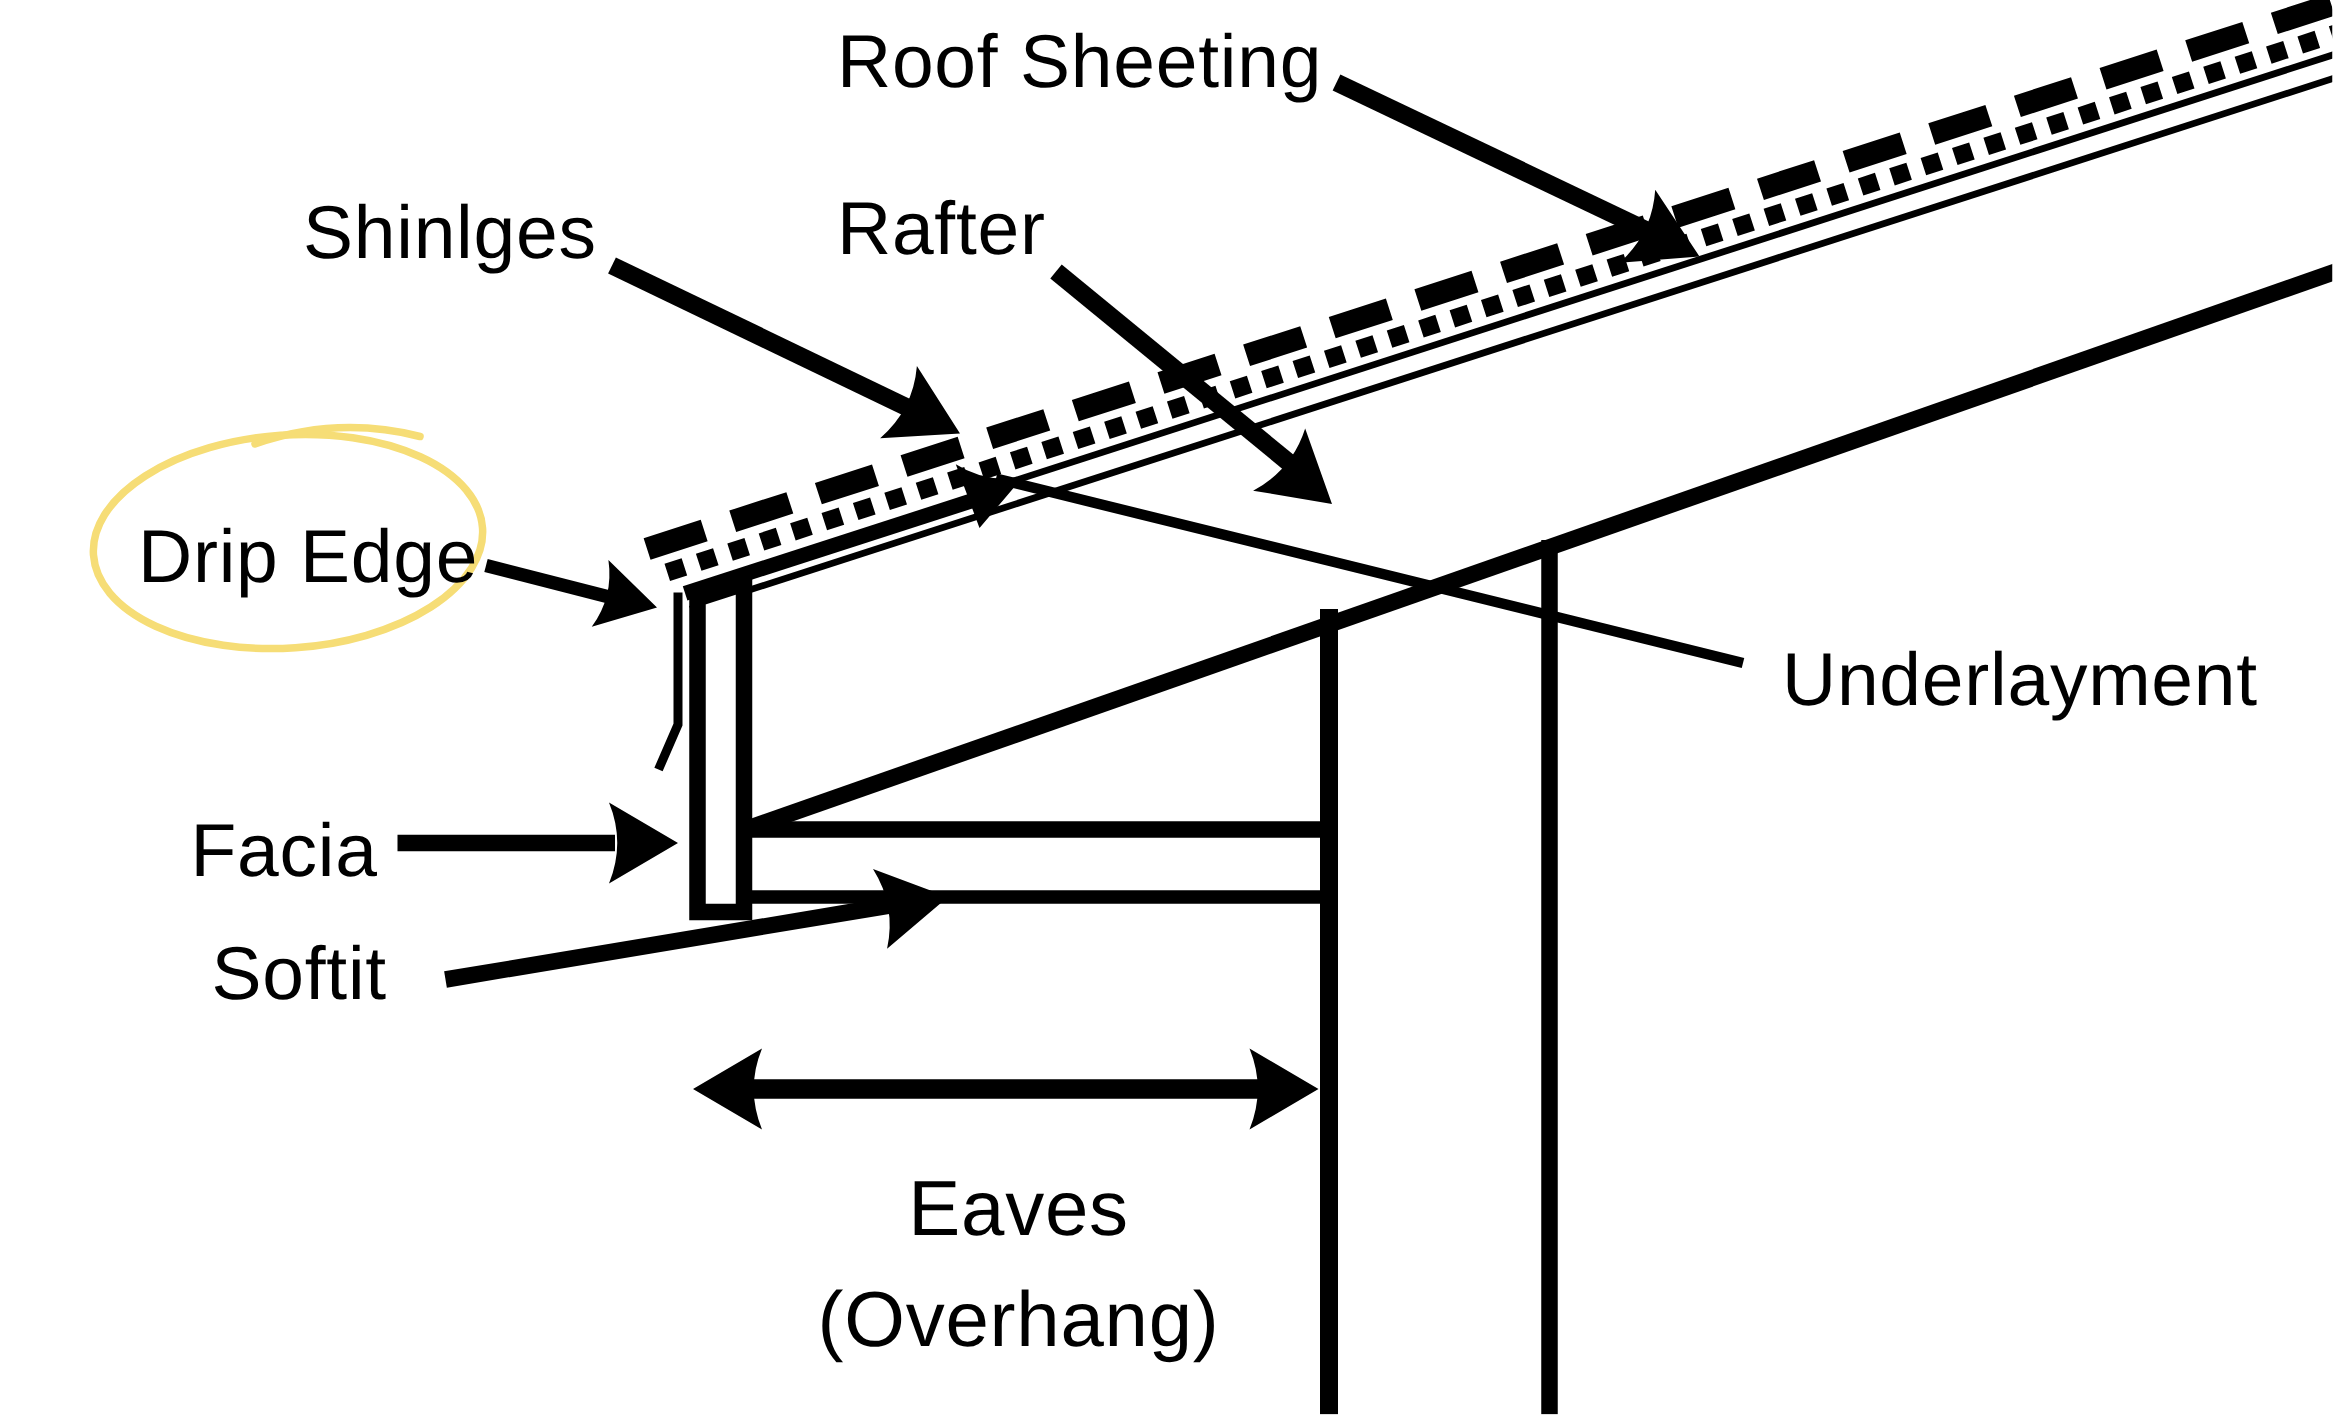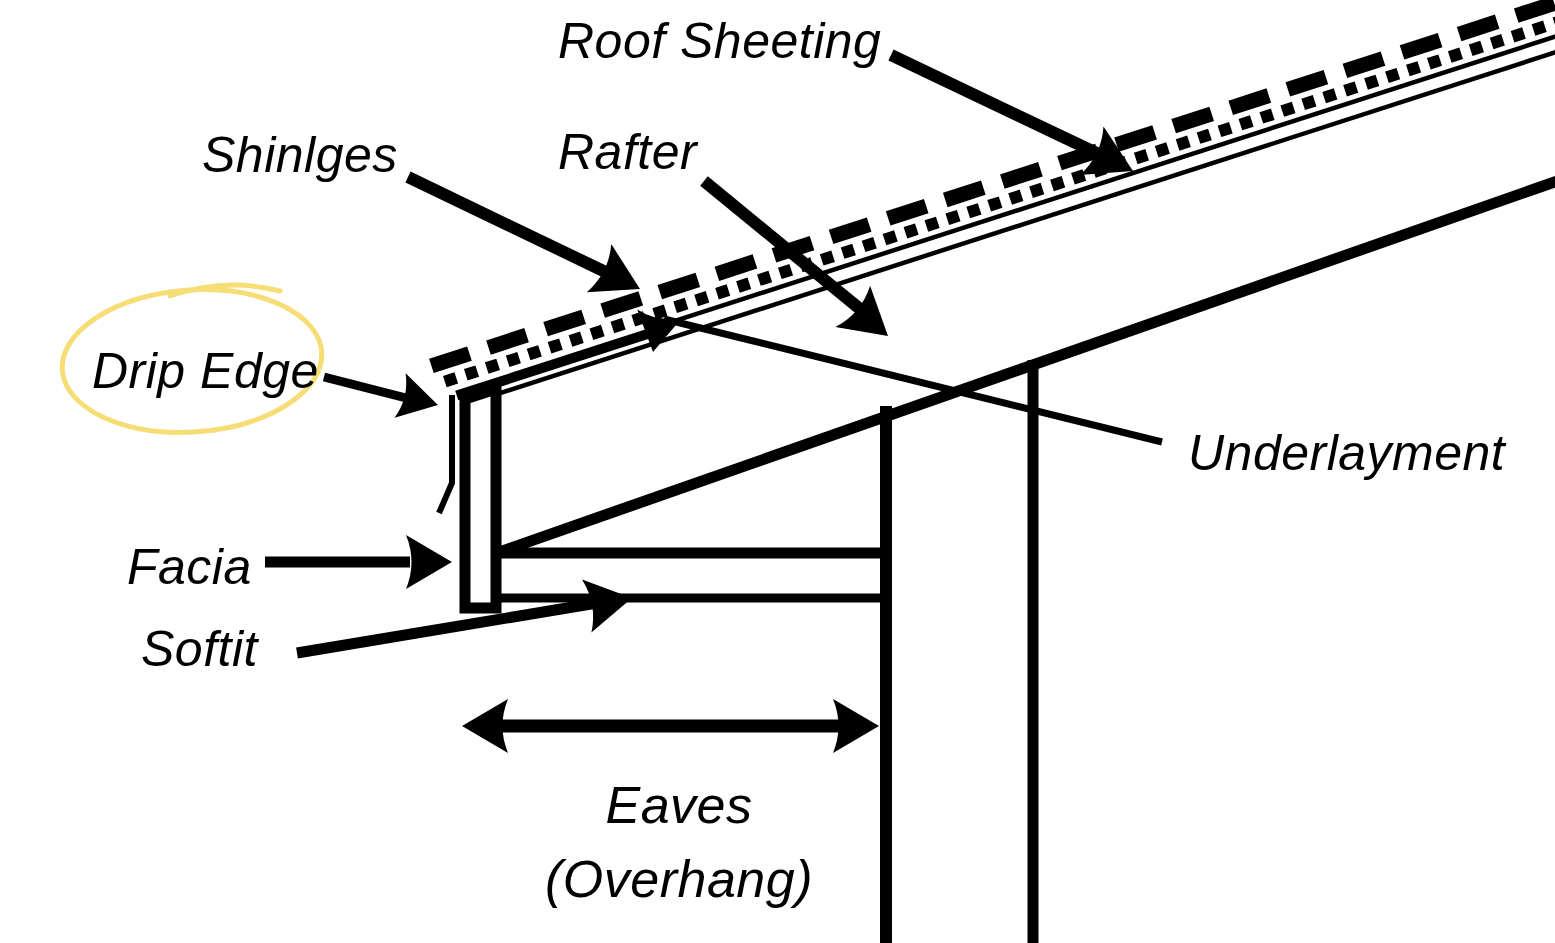--- a/index.html
+++ b/index.html
@@ -2,21 +2,20 @@
 <html><head>
 <meta charset="utf-8">
 <style>
   html,body{margin:0;padding:0;background:#ffffff;}
   .canvas{
     position:relative;
     width:1555px;height:943px;
     background:#ffffff;
     overflow:hidden;
     font-family:"Liberation Sans", sans-serif;
-    font-style:italic;
   }
   svg{display:block;width:1555px;height:943px;}
   text{
     font-family:"Liberation Sans","DejaVu Sans",sans-serif;
     fill:#000000;
     font-size:50px;
     letter-spacing:0.5px;
   }
   .label-2line{font-size:52px;}
 </style>

